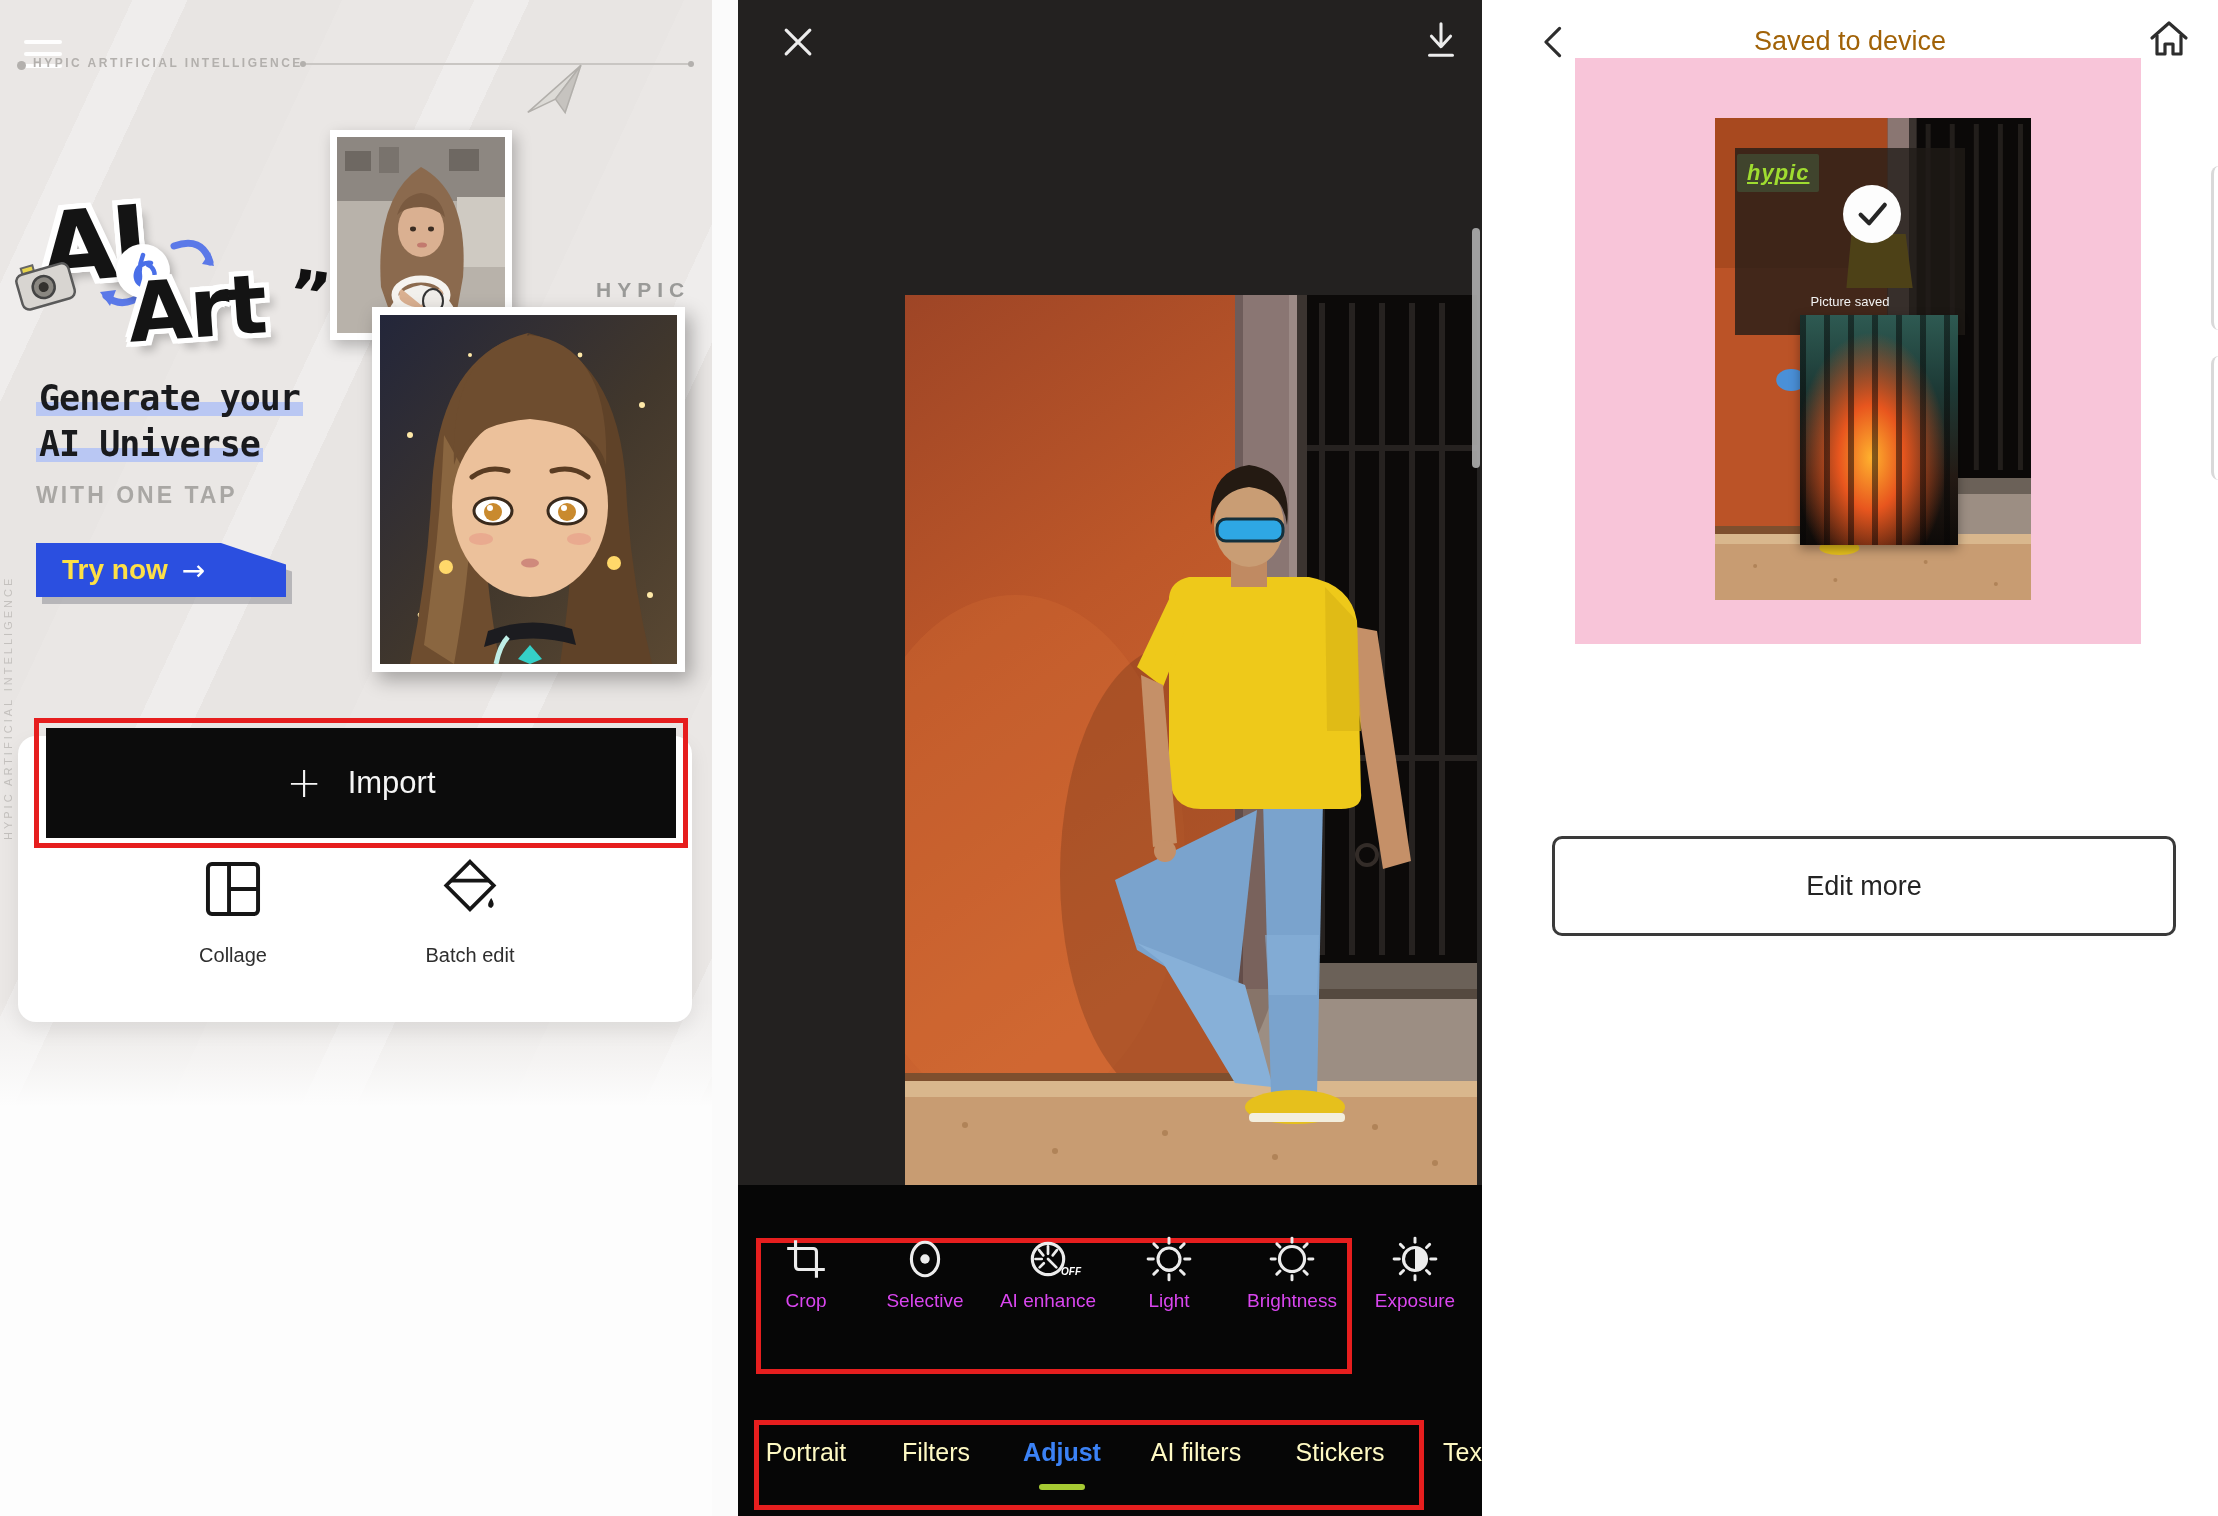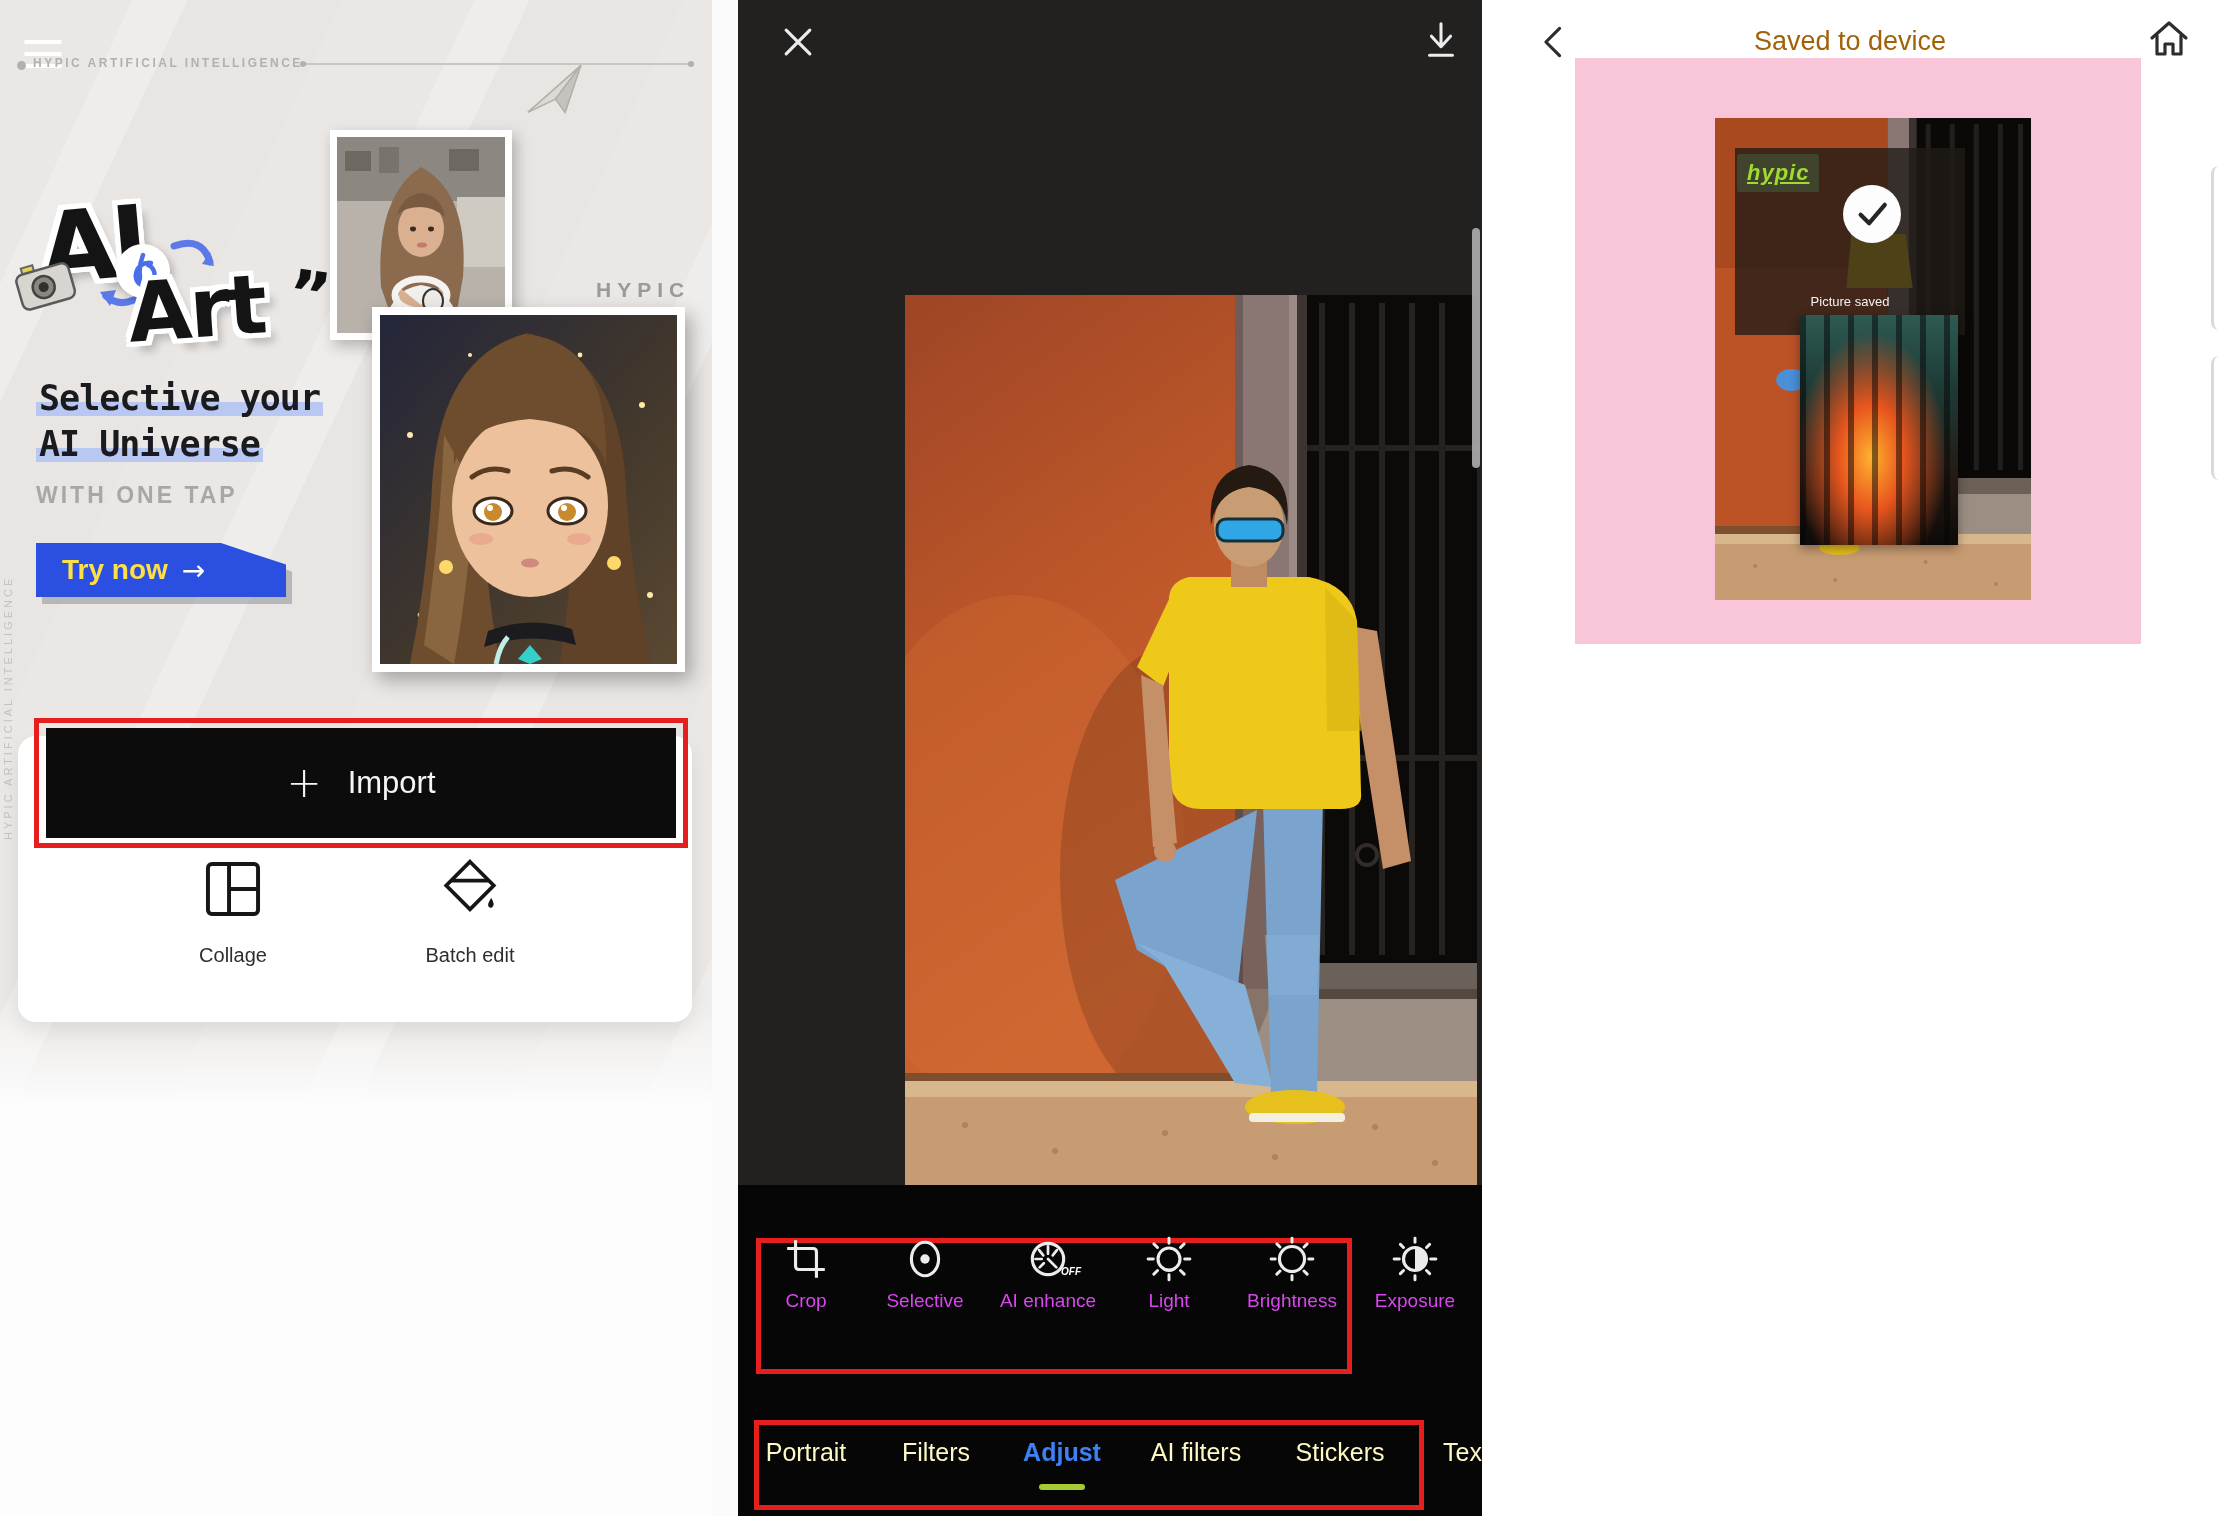--- a/index.html
+++ b/index.html
@@ -228,21 +228,21 @@
         <ellipse cx="199" cy="224" rx="12" ry="6" fill="#e8a08a" opacity=".7"></ellipse>
         <ellipse cx="150" cy="248" rx="9" ry="4.5" fill="#cf8a7c"></ellipse>
         <circle cx="66" cy="252" r="7" fill="#ffd86a"></circle>
           <circle cx="234" cy="248" r="7" fill="#ffd86a"></circle>
         <path d="M108 316 Q150 300 192 314 L196 330 Q150 316 104 332 Z" fill="#1c1c20"></path>
         <path d="M150 330 L162 344 L150 349 L138 344 Z" fill="#35d0c8"></path>
         <path d="M116 349 Q120 330 128 322" stroke="#bfeee6" stroke-width="5" fill="none"></path>
       </svg>
     </div>
 
-    <div class="abs headline" id="headline1"><span class="hl">Selective your</span></div>
+    <div class="abs headline" id="headline1"><span class="hl">Generate your</span></div>
     <div class="abs headline" id="headline2"><span class="hl">AI Universe</span></div>
     <div class="abs tagline">WITH ONE TAP</div>
 
     <div class="abs try-wrap">
       <div class="try-btn">
         <span class="t">Try now</span>
         <span class="a">→</span>
       </div>
     </div>
 
@@ -496,18 +496,19 @@
       <div class="wm-badge">hypic</div>
       <div class="check-circle">
         <svg width="34" height="30" viewBox="0 0 48 42">
           <path d="M8 22 L20 34 L42 8" fill="none" stroke="#262626" stroke-width="6" stroke-linecap="round" stroke-linejoin="round"></path>
         </svg>
       </div>
       <div class="toast-caption">Picture saved</div>
       <div class="forest"></div>
     </div>
 
+    <div class="abs edit-more">Edit more</div>
 
     <div class="abs edge-artifact" id="edge-a1"></div>
     <div class="abs edge-artifact" id="edge-a2"></div>
   </div>
 
 </div>
 
 </body></html>

